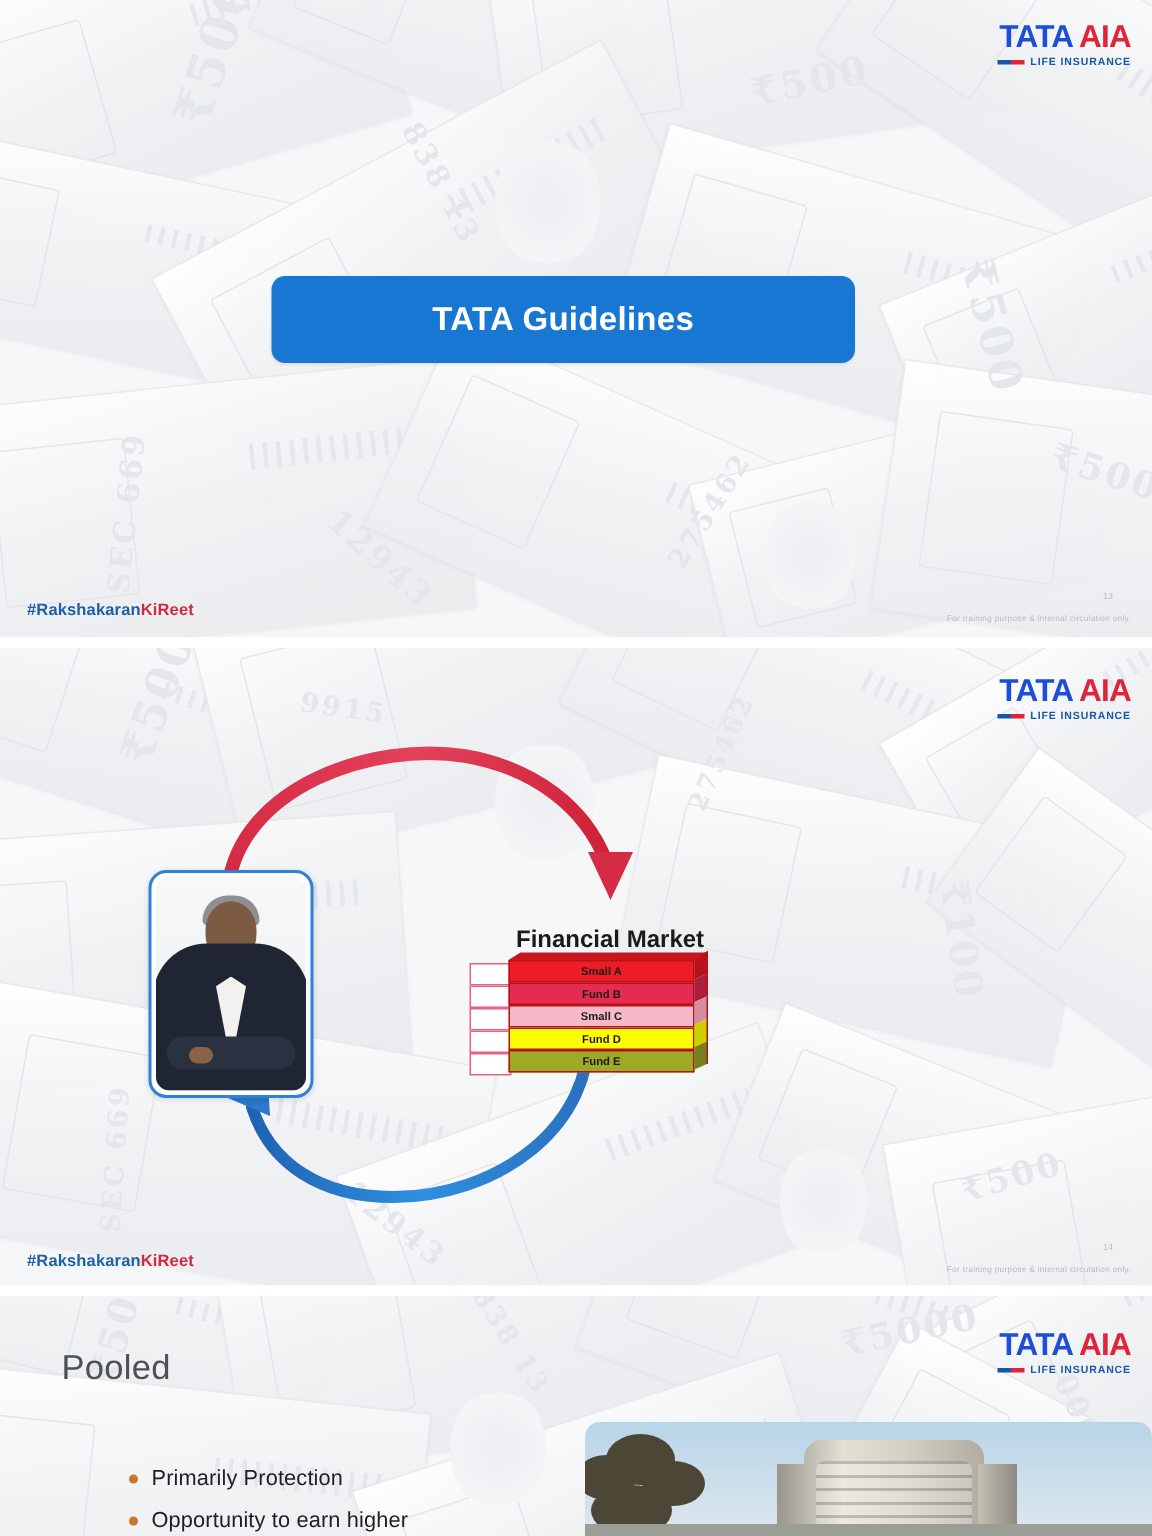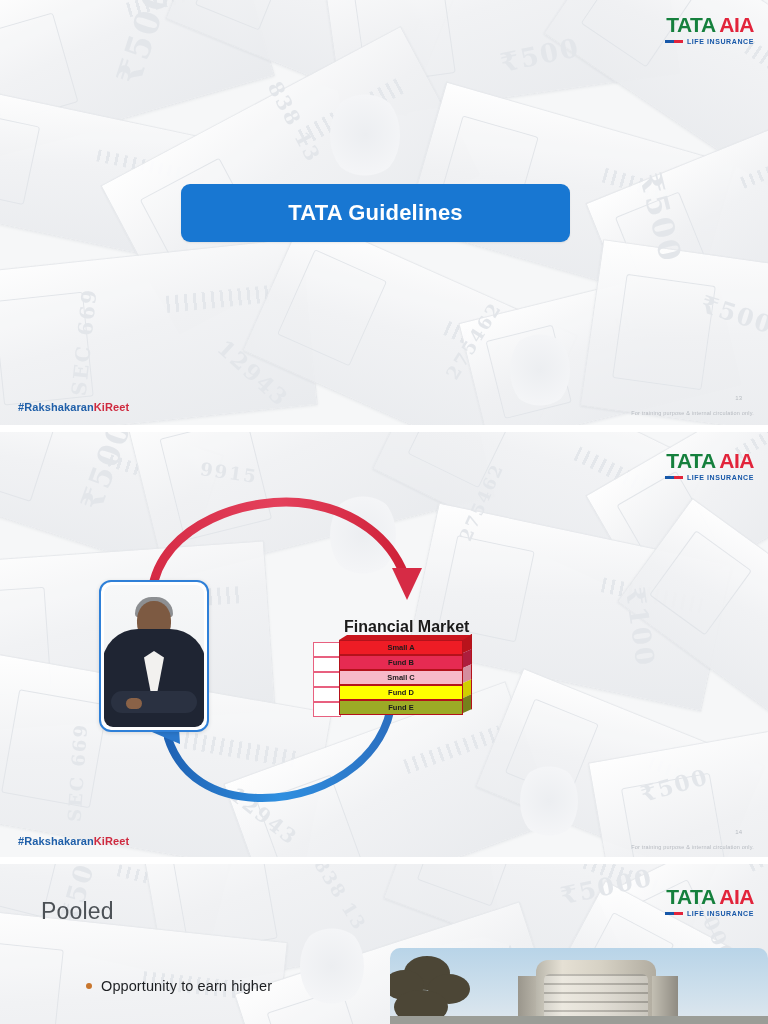--- a/index.html
+++ b/index.html
@@ -55,21 +55,21 @@
     user-select: none;
   }
   .emblem {
     position: absolute; border-radius: 50%;
     background: radial-gradient(circle, #eceef1 0%, #f4f5f7 70%, transparent 72%);
   }
 
   
   .logo { position: absolute; text-align: right; line-height: 1; }
   .logo .lg-top { font-weight: 700; letter-spacing: -0.5px; white-space: nowrap; }
-  .logo .lg-tata { color: #15803d; }
+  .logo .lg-tata { color: #1d4ed8; }
   .logo .lg-aia  { color: #e2243b; }
   .logo .lg-sub {
     display: flex; align-items: center; justify-content: flex-end;
     gap: 4px; margin-top: 3px;
   }
   .logo .lg-dash { display: inline-flex; }
   .logo .lg-dash i { display: block; height: 3px; }
   .logo .lg-dash i:first-child { width: 9px; background: #1657a8; }
   .logo .lg-dash i:last-child  { width: 9px; background: #e2243b; }
   .logo .lg-sub span {
@@ -459,20 +459,24 @@
           </span>
         <span>LIFE INSURANCE</span>
       </div>
     </div>
 
     <div class="sec-head" style="top:34px;">Pooled</div>
 
     <div class="bullets" id="purpose-bullets">
         <div class="bullet">
           <i></i>
+          <span>Primarily Protection</span>
+        </div>
+        <div class="bullet">
+          <i></i>
           <span>Opportunity to earn higher</span>
         </div>
       </div>
 
     <div class="bse-photo">
       <div class="bse-wing-l"></div>
       <div class="bse-tower"></div>
       <div class="bse-wing-r"></div>
       <div class="bse-tree">
         <b style="left:20px; top:2px;  width:46px; height:34px;"></b>

